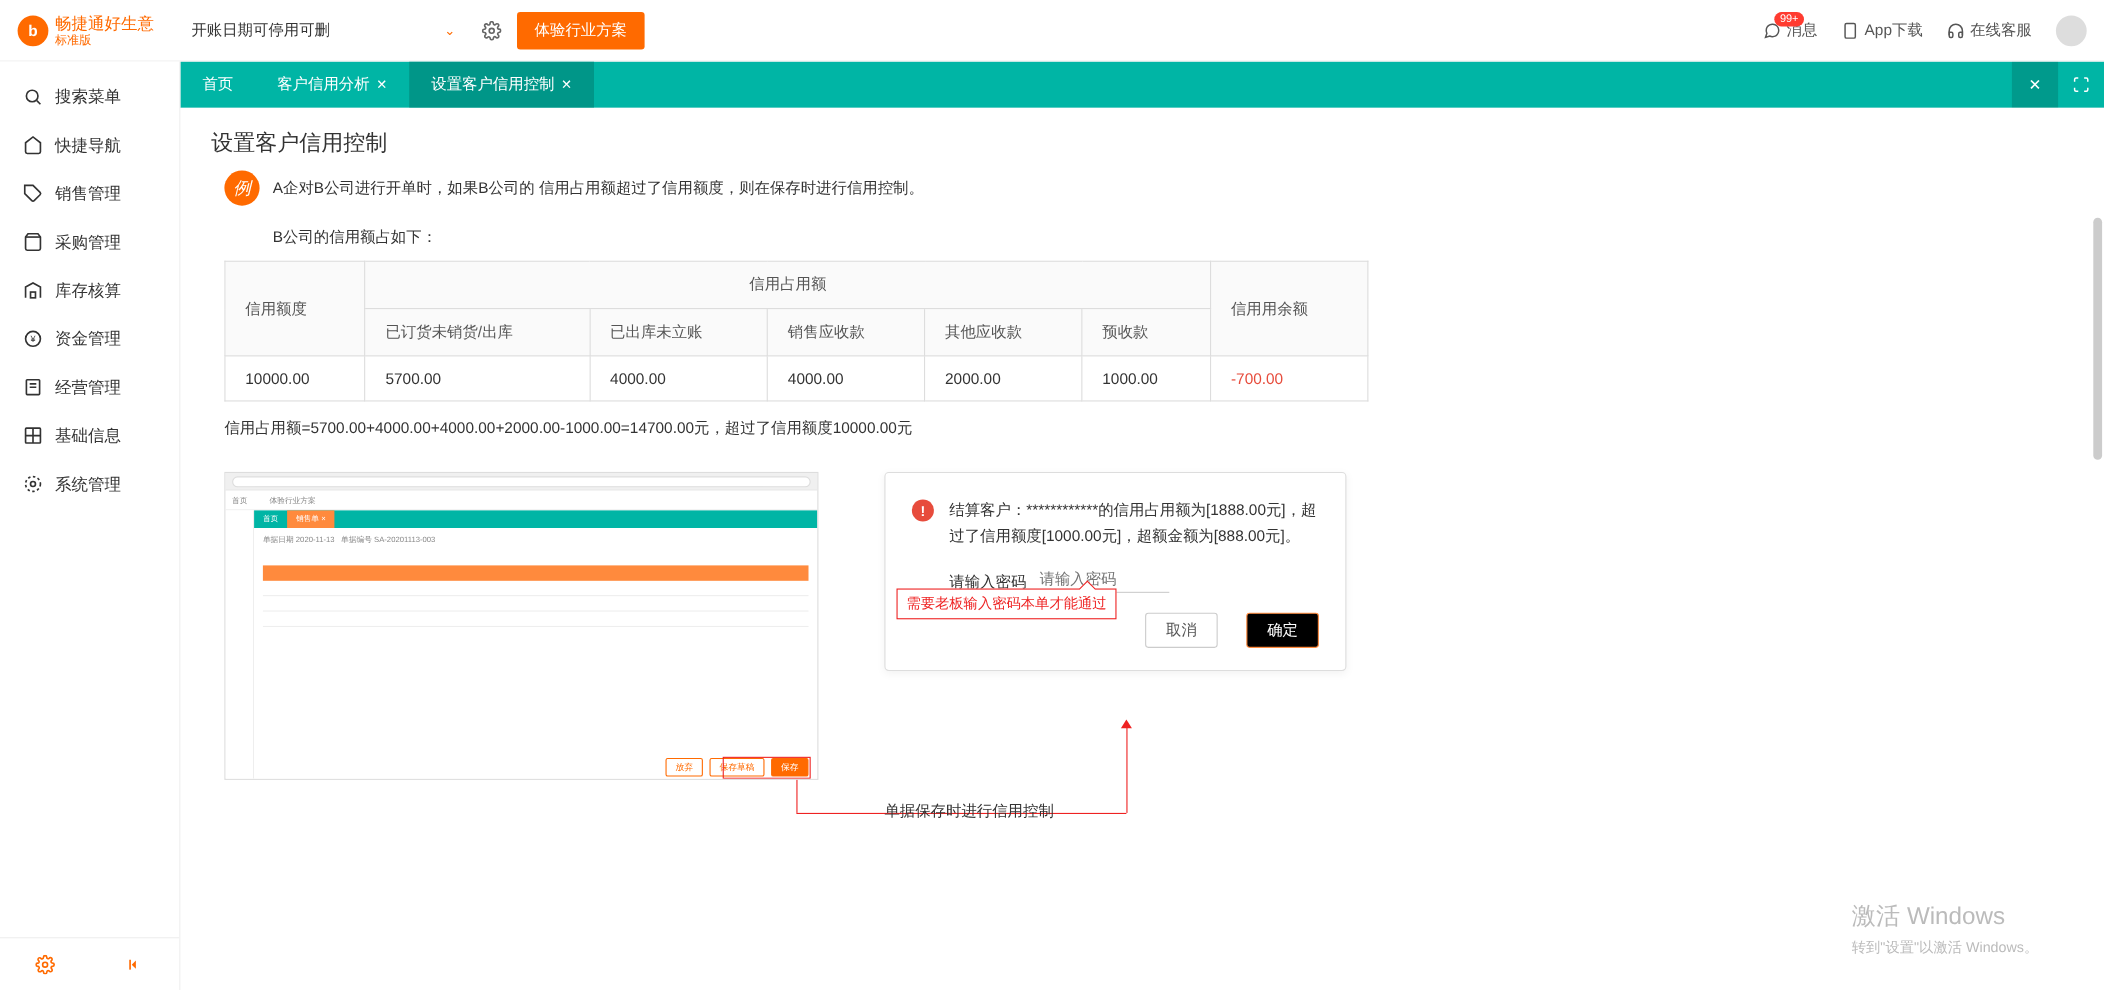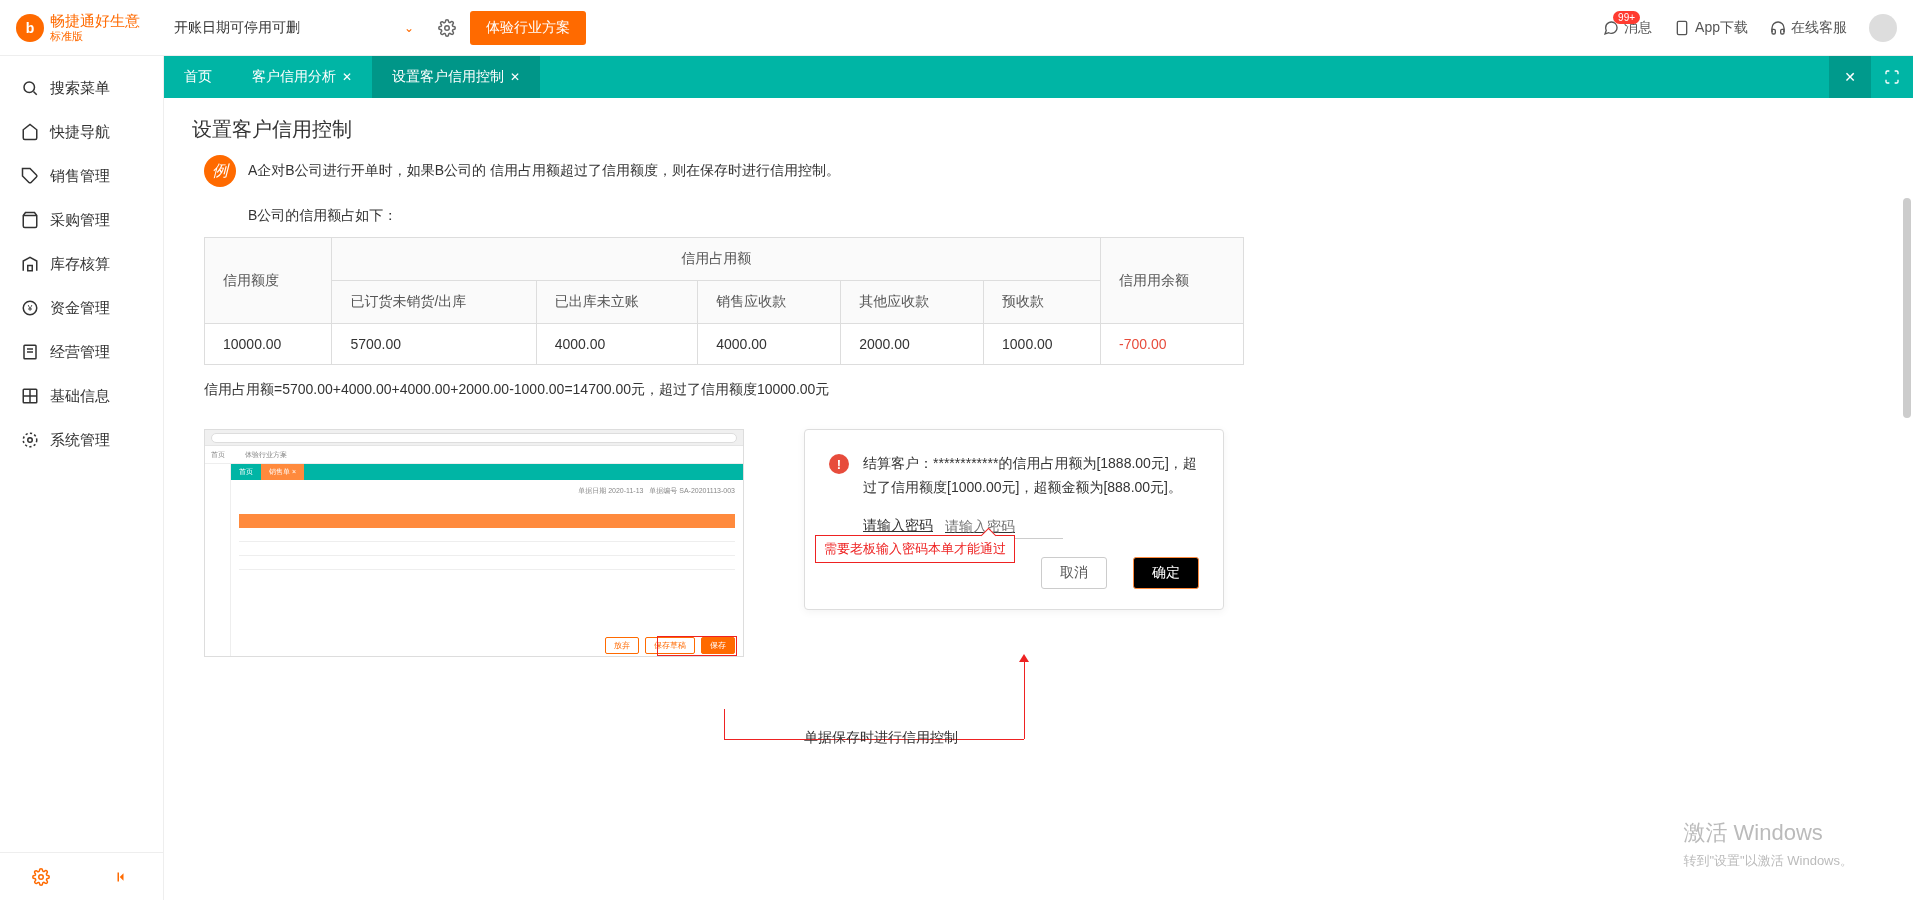--- a/index.html
+++ b/index.html
@@ -51,42 +51,42 @@
 .sub-line { margin: 20px 0 12px 44px; }
 
 table.credit { border-collapse: collapse; width: 100%; max-width: 1040px; margin-left: 0; }
 table.credit th, table.credit td { border: 1px solid #ddd; padding: 12px 18px; font-size: 14px; font-weight: normal; text-align: left; }
 table.credit th { background: #fafafa; color:#555; }
 .neg { color: #e74c3c; }
 
 .calc-line { margin: 16px 0 30px; }
 
 .illus-row { display: flex; gap: 60px; align-items: flex-start; margin-top: 10px; position:relative; }
-.mock-app { width: 540px; height: 228px; border: 1px solid #ddd; background: #fafafa; position: relative; overflow: hidden; text-align: right; }
+.mock-app { width: 540px; height: 280px; border: 1px solid #ddd; background: #fafafa; position: relative; overflow: hidden; }
 .mock-bar { height: 16px; background: #f0f0f0; border-bottom: 1px solid #e5e5e5; display:flex; align-items:center; padding:0 6px; gap:4px;}
 .mock-url { flex:1; height:10px; background:#fff; border:1px solid #ddd; border-radius:5px;}
 .mock-header { height: 18px; background:#fff; border-bottom:1px solid #eee; display:flex; align-items:center; padding:0 6px; gap:20px; font-size:7px; color:#888;}
 .mock-sidebar { position: absolute; left: 0; top: 34px; bottom: 0; width: 26px; background: #fff; border-right: 1px solid #eee; }
 .mock-tabs { position:absolute; left:26px; top:34px; right:0; height:16px; background:#00b5a5; display:flex; }
 .mock-tab { font-size:7px; color:#fff; padding:0 8px; display:flex; align-items:center;}
 .mock-tab.act{ background:#ff8a3d;}
 .mock-body { position:absolute; left:26px; top:50px; right:0; bottom:0; background:#fff; padding:6px 8px; font-size:7px; color:#888;}
 .mock-table { width:100%; margin-top:18px; }
 .mock-th-row { height:14px; background:#ff8a3d; }
 .mock-td-row { height:14px; border-bottom:1px solid #eee;}
 .mock-footer { position:absolute; bottom:2px; right:8px; display:flex; gap:6px; }
 .mock-btn { font-size:8px; padding:2px 8px; border:1px solid #ff6a00; color:#ff6a00; border-radius:2px;}
 .mock-btn.fill { background:#ff6a00; color:#fff;}
 .mock-red-box { position:absolute; right:6px; bottom:0px; width:80px; height:20px; border:1.5px solid #e22; }
 
 .dialog { width: 420px; border: 1px solid #ddd; border-radius: 4px; background: #fff; padding: 22px 24px 20px; position: relative; box-shadow: 0 2px 8px rgba(0,0,0,0.05); }
 .dlg-row { display: flex; gap: 14px; align-items: flex-start; }
 .warn-icon { width: 20px; height: 20px; border-radius: 50%; background: #e74c3c; color: #fff; display: flex; align-items: center; justify-content: center; font-weight: bold; flex-shrink: 0; margin-top: 2px; font-size:13px;}
 .dlg-text { line-height: 1.7; }
-.pwd-row { display: flex; align-items: center; gap: 10px; margin: 14px 0 18px 34px; text-decoration: underline; }
+.pwd-row { display: flex; align-items: flex-end; gap: 10px; margin: 14px 0 18px 34px; }
 .pwd-input { border: none; border-bottom: 1px solid #ccc; padding: 4px 2px; width: 120px; font-size: 14px; color:#999; }
 .callout { position: absolute; left: 10px; bottom: 46px; border: 1.5px solid #e22; color: #e22; font-size: 13px; padding: 4px 8px; background: #fff; }
 .callout::after { content:''; position:absolute; top:-6px; right:20px; width:10px; height:10px; border-top:1.5px solid #e22; border-left:1.5px solid #e22; transform:rotate(45deg); background:#fff;}
 .dlg-btns { display: flex; justify-content: flex-end; gap: 26px; }
 .btn { padding: 6px 18px; border-radius: 3px; font-size: 14px; cursor: pointer; }
 .btn-default { background: #fff; border: 1px solid #ccc; color: #555; }
 .btn-primary { background: #000000; border: 1px solid #ff8a3d; color: #fff; }
 
 .arrow-line { position:absolute; border-top:1.5px solid #e22; }
 .arrow-vert { position:absolute; border-left:1.5px solid #e22; }

